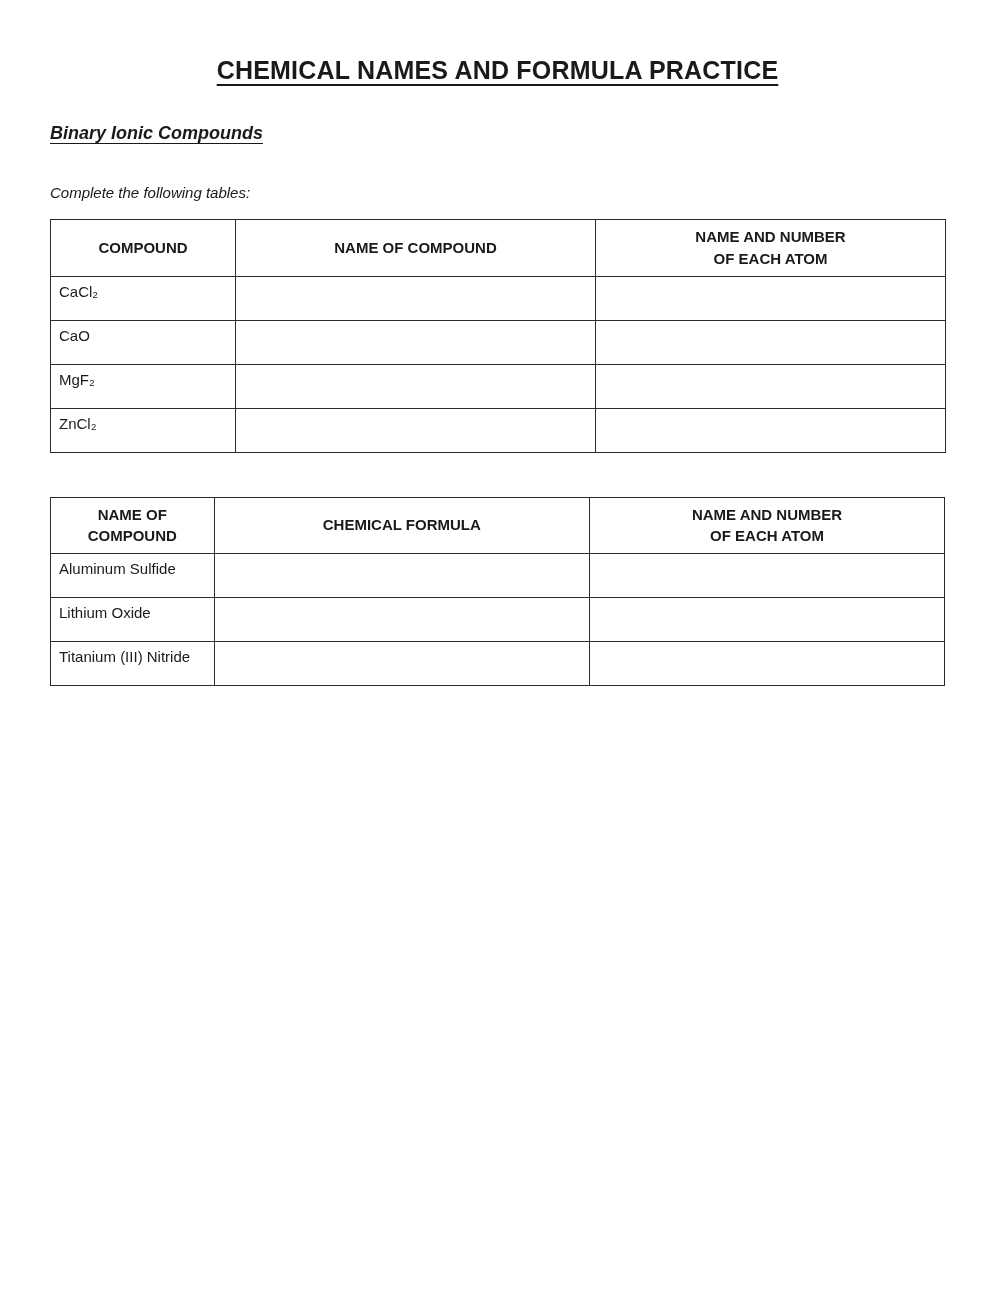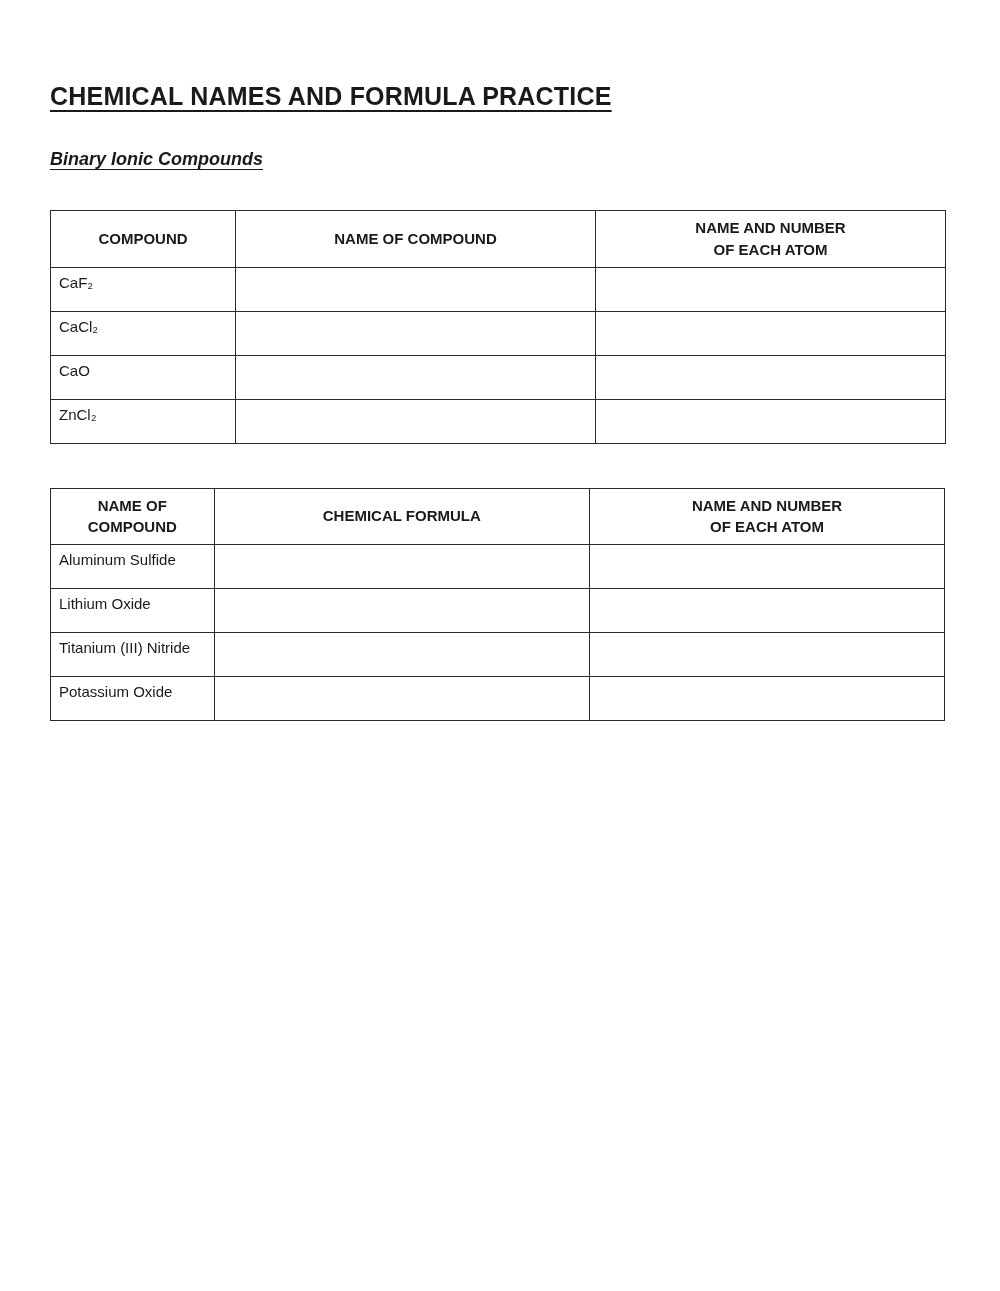--- a/index.html
+++ b/index.html
@@ -10,27 +10,27 @@
   }
   body {
     width: 1000px;
     min-height: 1291px;
     margin: 0 auto;
   }
   .page {
     padding: 56px 55px 40px 50px;
   }
   .doc-title {
+    text-align: center;
     font-size: 25px;
     font-weight: bold;
     letter-spacing: 0.2px;
     text-decoration: underline;
     text-underline-offset: 5px;
     margin-bottom: 38px;
-    margin-top: 26px;
   }
   .section-heading {
     font-size: 18px;
     font-weight: bold;
     font-style: italic;
     text-decoration: underline;
     text-underline-offset: 4px;
     margin-bottom: 40px;
   }
   .instruction {
@@ -71,41 +71,42 @@
 </style>
 </head>
 <body>
 
 <div class="page">
 
   <h1 class="doc-title">CHEMICAL NAMES AND FORMULA PRACTICE</h1>
 
   <h2 class="section-heading">Binary Ionic Compounds</h2>
 
+  <p class="instruction">Complete the following tables:</p>
 
   <table class="wks t1">
     <tbody>
         <tr>
       <th class="c1">COMPOUND</th>
       <th class="c2">NAME OF COMPOUND</th>
       <th class="c3">NAME AND NUMBER
 OF EACH ATOM</th>
     </tr>
     <tr>
-      <td class="c1">CaF₂</td>
-      <td class="c2"></td>
-      <td class="c3"></td>
-    </tr>
-    <tr>
       <td class="c1">CaCl₂</td>
       <td class="c2"></td>
       <td class="c3"></td>
     </tr>
     <tr>
       <td class="c1">CaO</td>
+      <td class="c2"></td>
+      <td class="c3"></td>
+    </tr>
+    <tr>
+      <td class="c1">MgF₂</td>
       <td class="c2"></td>
       <td class="c3"></td>
     </tr>
     <tr>
       <td class="c1">ZnCl₂</td>
       <td class="c2"></td>
       <td class="c3"></td>
     </tr>
   </tbody>
     </table>
@@ -129,21 +130,16 @@
     <tr>
       <td class="c1">Lithium Oxide</td>
       <td class="c2"></td>
       <td class="c3"></td>
     </tr>
     <tr>
       <td class="c1">Titanium (III) Nitride</td>
       <td class="c2"></td>
       <td class="c3"></td>
     </tr>
-    <tr>
-      <td class="c1">Potassium Oxide</td>
-      <td class="c2"></td>
-      <td class="c3"></td>
-    </tr>
   </tbody>
     </table>
 
 </div>
 
 </body></html>

